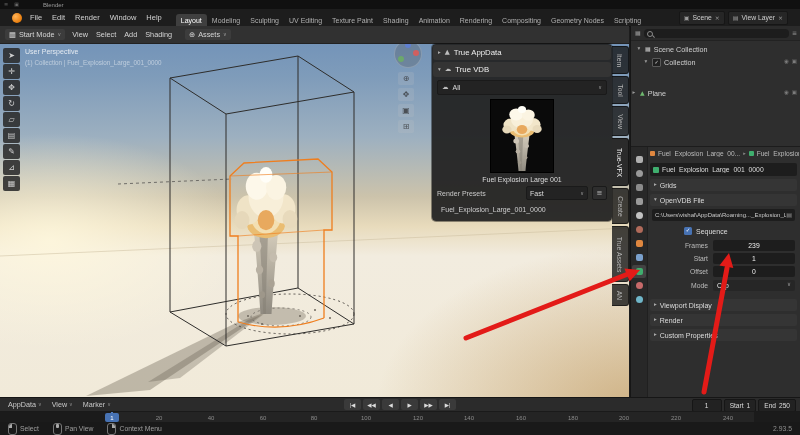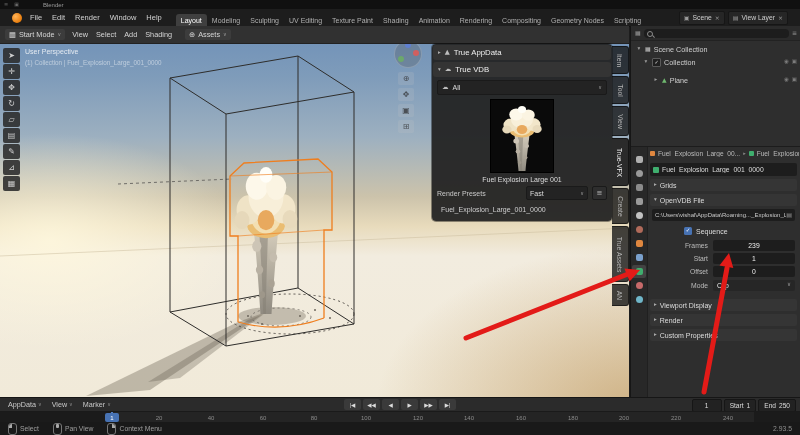--- a/index.html
+++ b/index.html
@@ -343,21 +343,21 @@
         <span class="tri ic">▾</span>
         <span class="ochk">
             <span class="ic">✓</span>
           </span>
         <span>Collection</span>
         <span class="rt">
           <span class="ic">◉</span>
           <span class="ic">▣</span>
         </span>
       </div>
-      <div class="orow" style="top:48px;padding-left:22px">
+      <div class="orow" style="top:61px;">
         <span class="tri ic">▸</span>
         <span class="oic ic" style="color:#6fb86f">▲</span>
         <span>Plane</span>
         <span class="rt">
           <span class="ic">◉</span>
           <span class="ic">▣</span>
         </span>
       </div>
 
       <div class="props">

